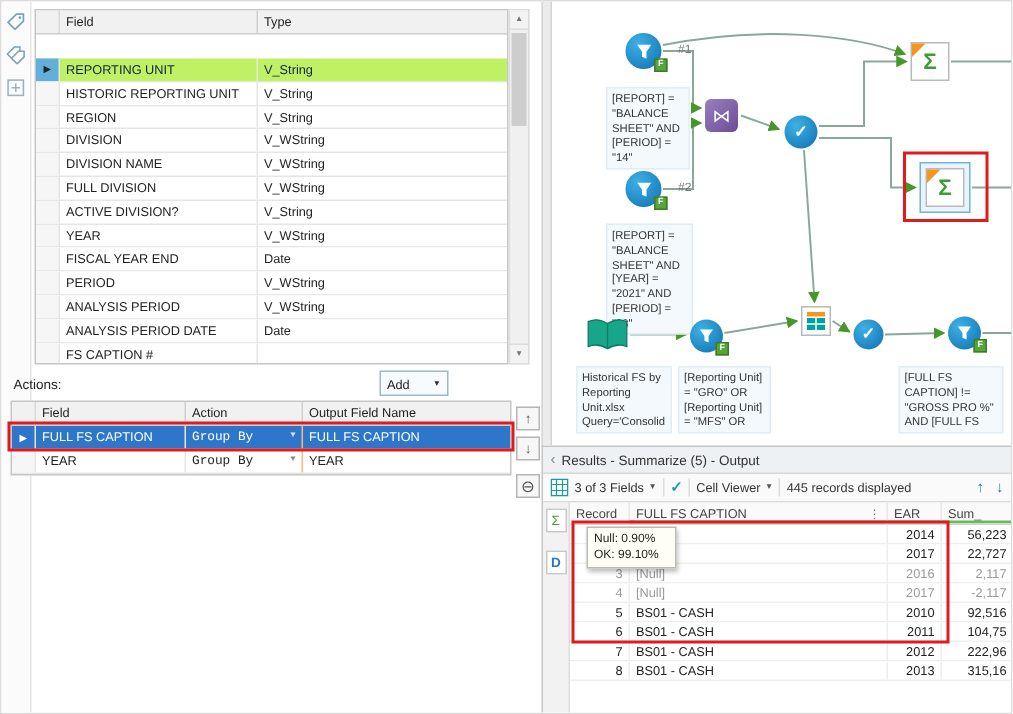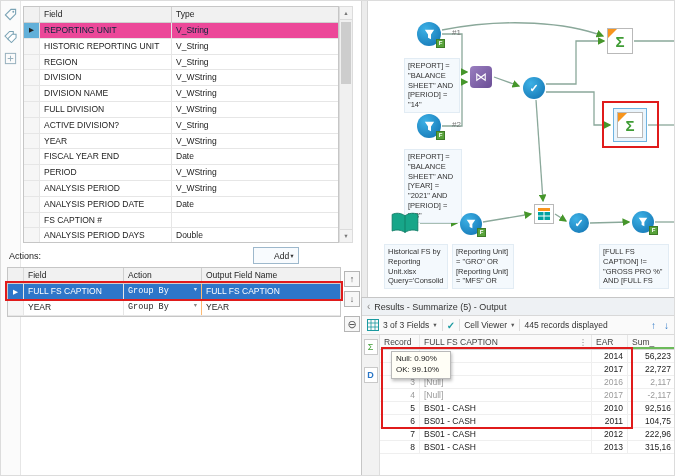--- a/index.html
+++ b/index.html
@@ -15,34 +15,34 @@
   .ftable{position:absolute;left:22px;top:5px;width:316px;height:237px;border:1px solid #c6c6c6;overflow:hidden;font-size:8.5px;background:#fff;}
   .fhead{display:flex;height:16px;background:#f1f1f1;border-bottom:1px solid #cfcfcf;}
   .fh-sel{width:16px;border-right:1px solid #dadada;}
   .fh-name{width:132px;border-right:1px solid #cfcfcf;padding:2px 4px;}
   .fh-type{flex:1;padding:2px 4px;}
   .frow{display:flex;height:15.8px;border-bottom:1px solid #e6e6e6;background:#fff;}
   .fsel{width:16px;border-right:1px solid #e6e6e6;background:#f6f6f6;display:flex;align-items:center;justify-content:center;font-size:6.5px;color:#222;}
   .fcell{padding:2px 4px;white-space:nowrap;overflow:hidden;}
   .fname{width:132px;border-right:1px solid #e6e6e6;}
   .ftype{flex:1;}
-  .frow.selected{background:#ec4899;}
+  .frow.selected{background:#bef264;margin-top:16px;}
   .frow.selected .fsel{background:#62b0d9;}
   .frow.selected .fcell{color:#08263c;}
   .selarrow{visibility:hidden;}
   .frow.selected .selarrow,.arow.selected .selarrow{visibility:visible;}
 
   .vscroll{position:absolute;left:338px;top:5px;width:14px;height:237px;background:#f0f0f0;border:1px solid #dcdcdc;}
   .varrow{position:absolute;left:0;right:0;height:13px;display:flex;align-items:center;justify-content:center;font-size:5.5px;color:#777;background:#f3f3f3;}
   .varrow.up{top:0;border-bottom:1px solid #dcdcdc;}
   .varrow.down{bottom:0;border-top:1px solid #dcdcdc;}
   .vthumb{position:absolute;left:1px;right:1px;top:15px;height:62px;background:#cdcdcd;}
 
   .actions-label{position:absolute;left:8px;top:250px;font-size:9px;}
-  .add-btn{position:absolute;left:252px;top:246px;width:46px;height:17px;border:1px solid #9db8cc;background:#f8fbfe;display:flex;align-items:center;justify-content:space-between;padding:0 20px;font-size:8.5px;cursor:pointer;text-align:center;}
+  .add-btn{position:absolute;left:252px;top:246px;width:46px;height:17px;border:1px solid #9db8cc;background:#f8fbfe;display:flex;align-items:center;justify-content:space-between;padding:0 4px;font-size:8.5px;cursor:pointer;text-align:center;}
   .add-caret{font-size:5.5px;color:#333;}
 
   .atable{position:absolute;left:6px;top:266px;width:334px;border:1px solid #c6c6c6;font-size:8.5px;background:#fff;}
   .ahead{display:flex;height:16px;background:#f1f1f1;border-bottom:1px solid #cfcfcf;}
   .ah-sel{width:16px;border-right:1px solid #dadada;}
   .ah-field{width:100px;border-right:1px solid #cfcfcf;padding:2px 4px;}
   .ah-action{width:78px;border-right:1px solid #cfcfcf;padding:2px 4px;}
   .ah-out{flex:1;padding:2px 4px;}
   .arow{display:flex;height:16px;border-bottom:1px solid #e6e6e6;background:#fff;}
   .asel{width:16px;border-right:1px solid #e6e6e6;background:#f6f6f6;display:flex;align-items:center;justify-content:center;font-size:6.5px;}

